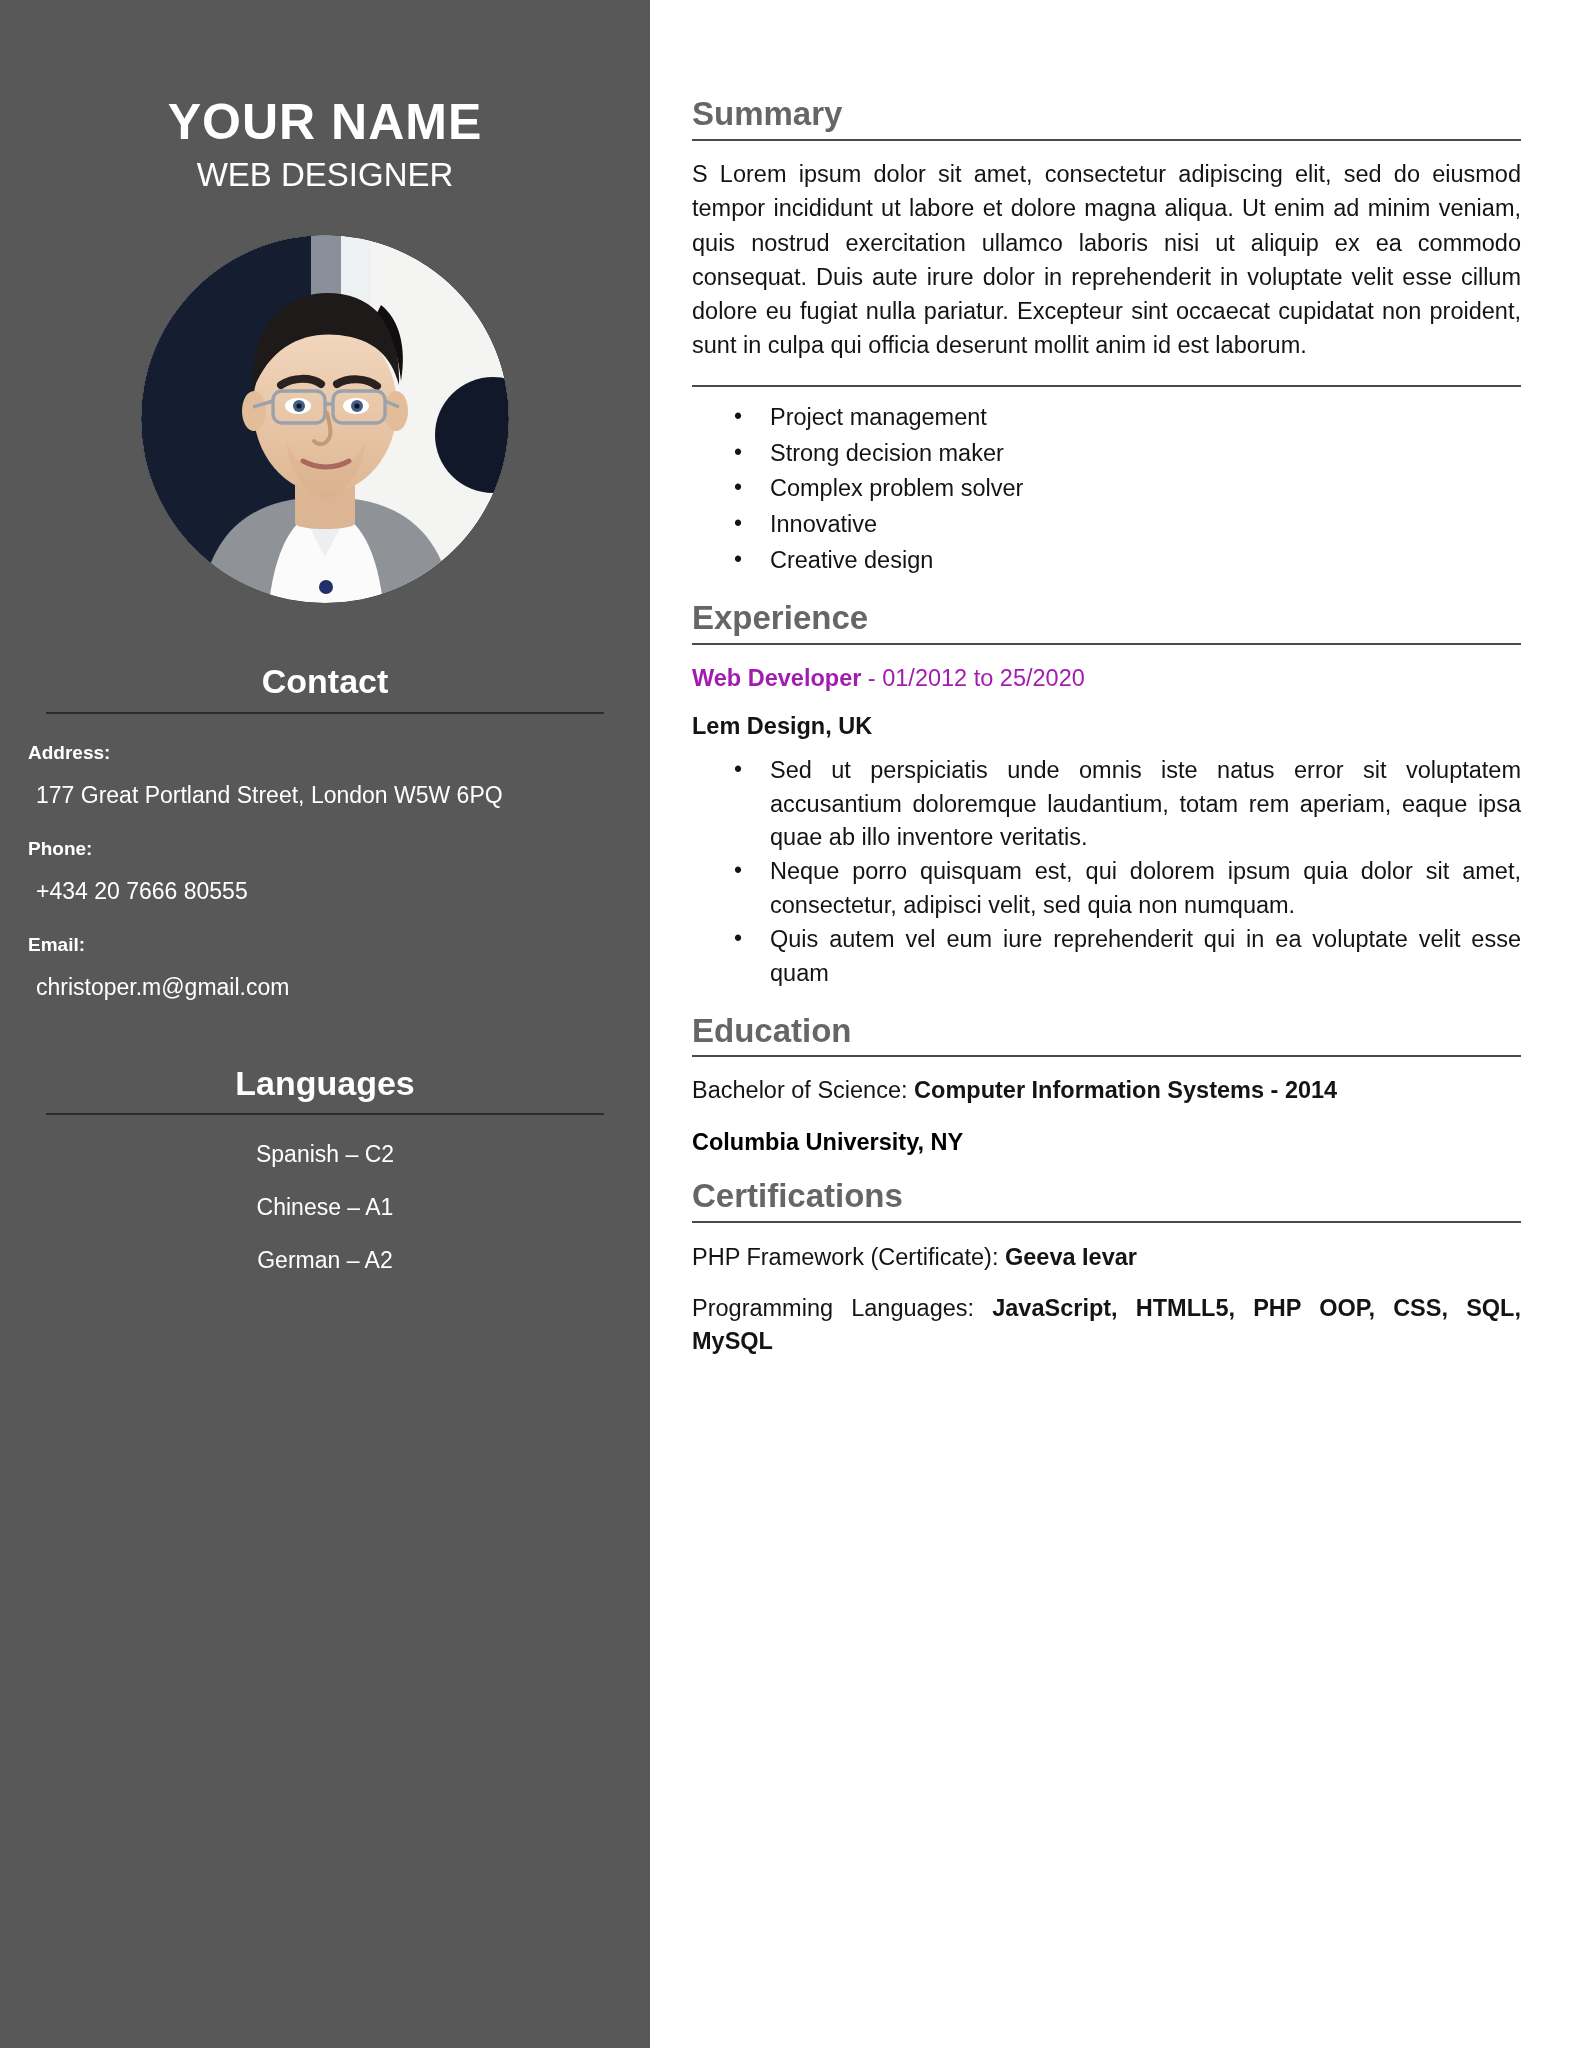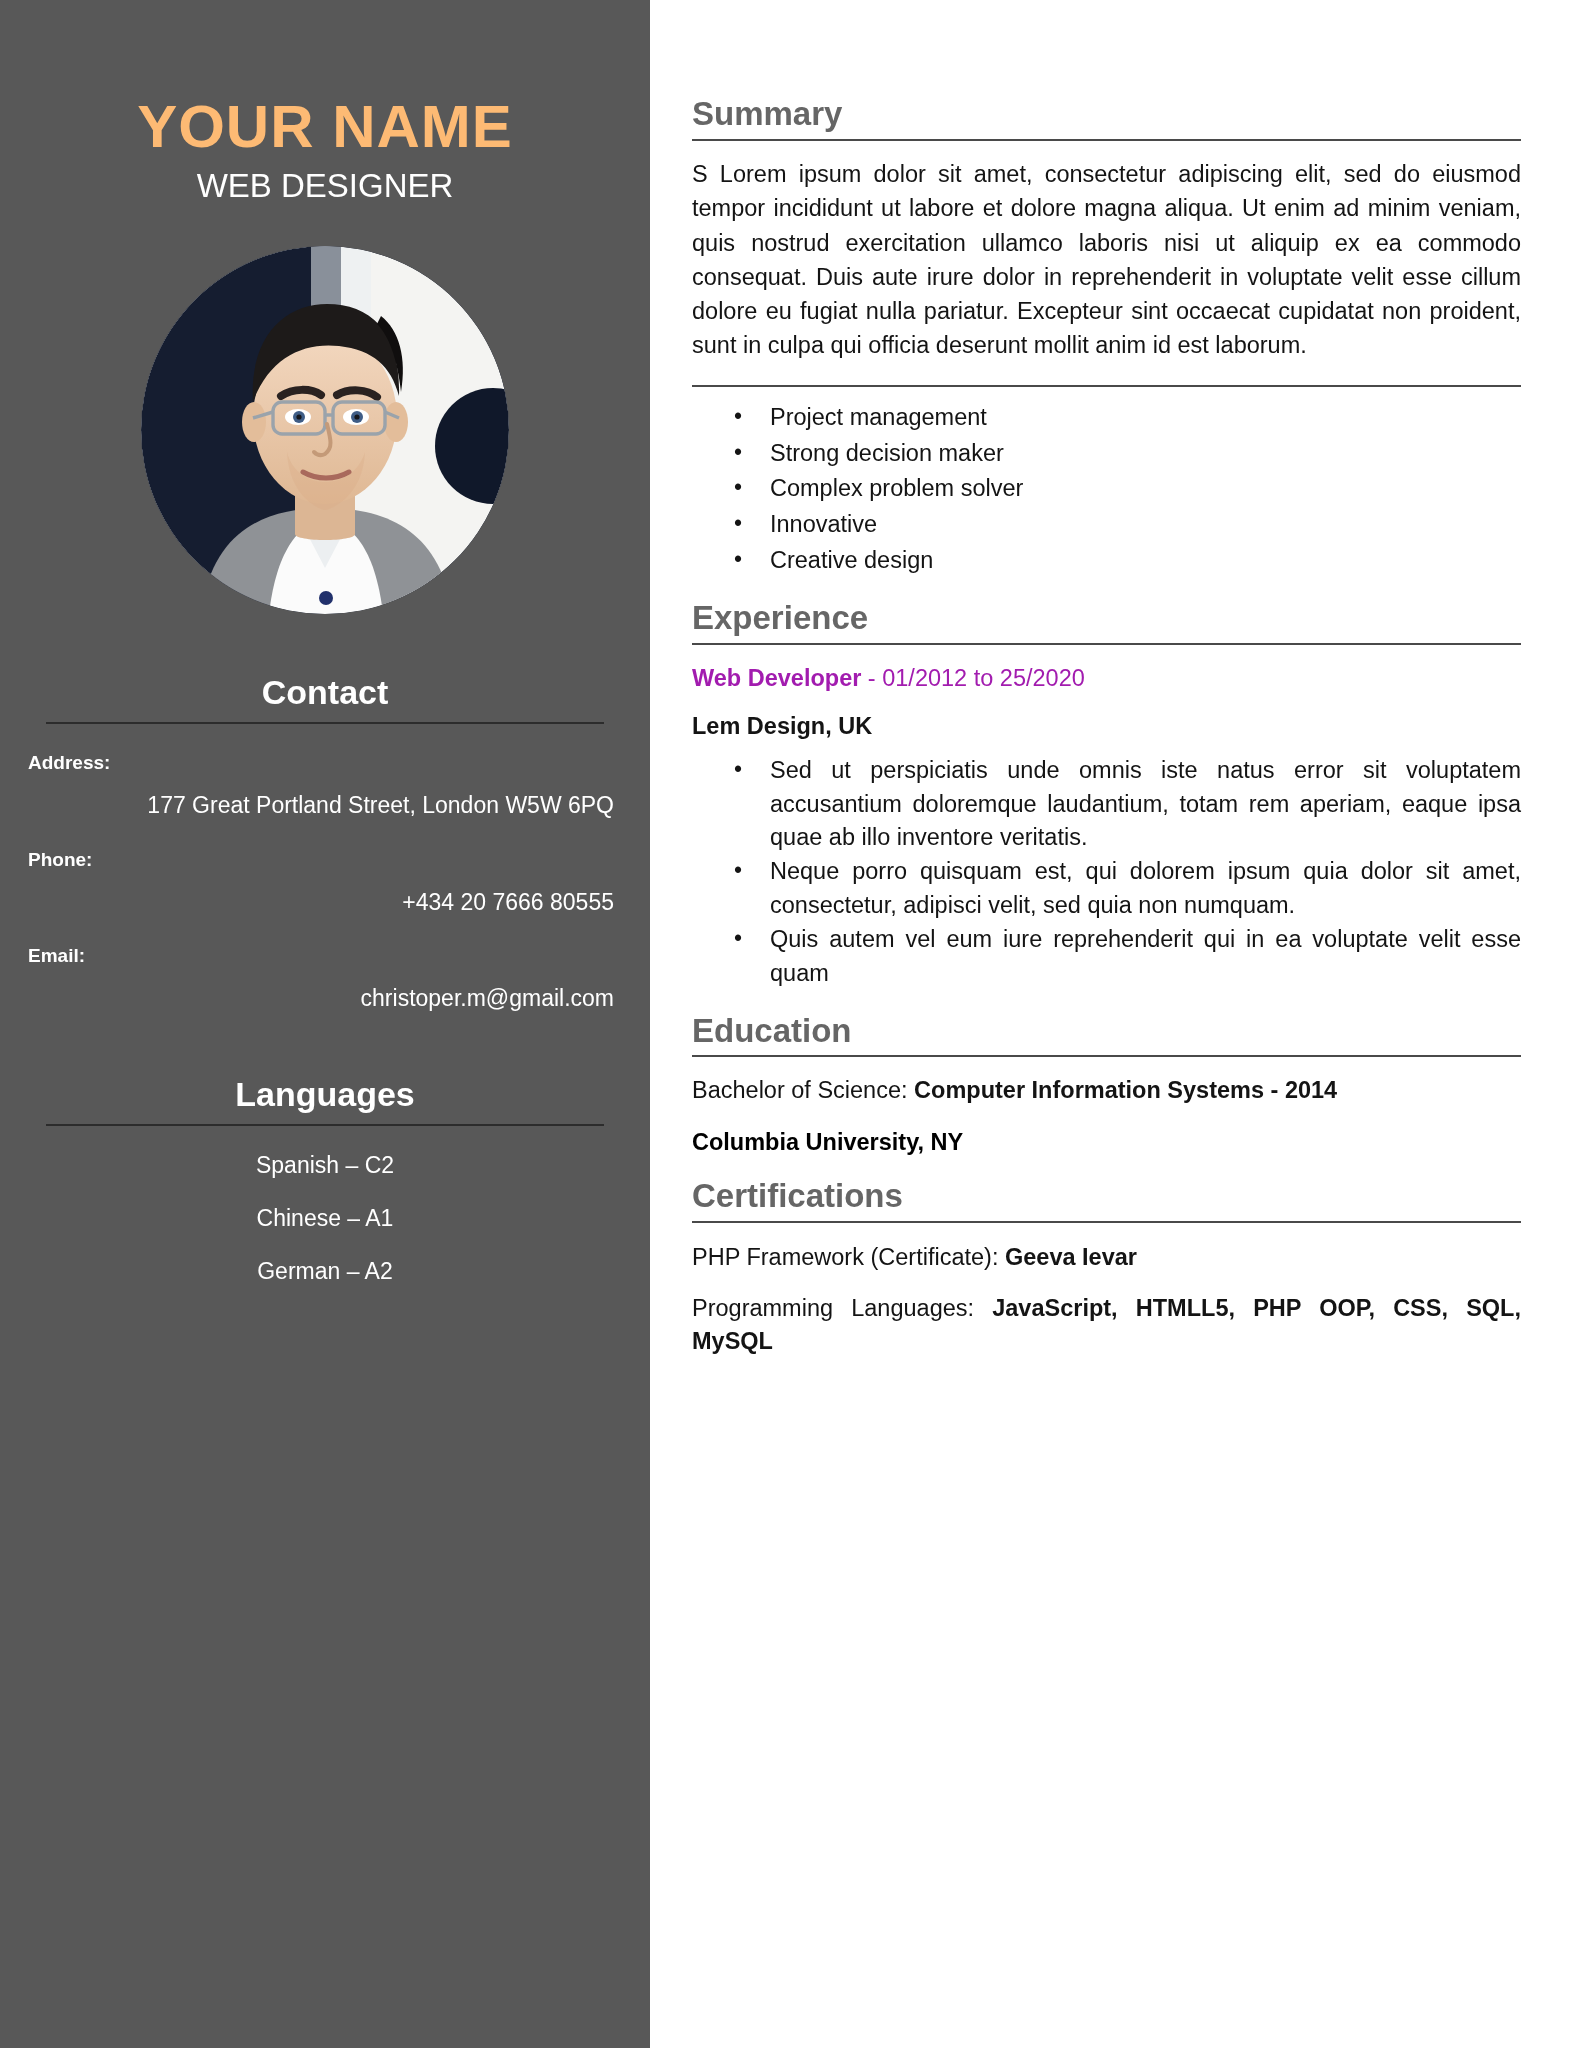--- a/index.html
+++ b/index.html
@@ -30,24 +30,24 @@
     flex: 0 0 650px;
     padding: 0 28px;
   }
 
   .name-block {
     text-align: center;
     padding-top: 95px;
   }
 
   .full-name {
-    font-size: 60px;
+    font-size: 50px;
     font-weight: bold;
     letter-spacing: 1px;
-    color: #fdba74;
+    color: #ffffff;
     line-height: 1.08;
   }
 
   .job-title {
     font-size: 33px;
     font-weight: normal;
     color: #ffffff;
     margin-top: 8px;
     line-height: 1.1;
   }
@@ -83,21 +83,21 @@
 
   .field-label {
     text-align: left;
     font-size: 19px;
     font-weight: bold;
     margin-top: 28px;
     color: #ffffff;
   }
 
   .field-value {
-    text-align: right;
+    text-align: left;
     font-size: 23px;
     font-weight: normal;
     margin-top: 16px;
     color: #ffffff;
     line-height: 1.32;
     padding: 0 8px;
   }
 
   .lang-item {
     text-align: center;

